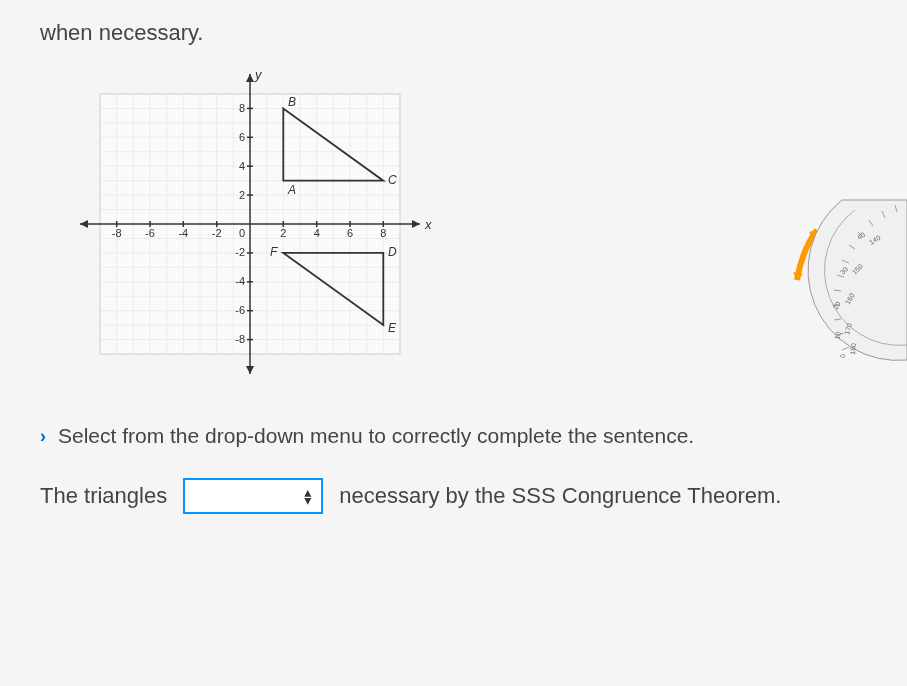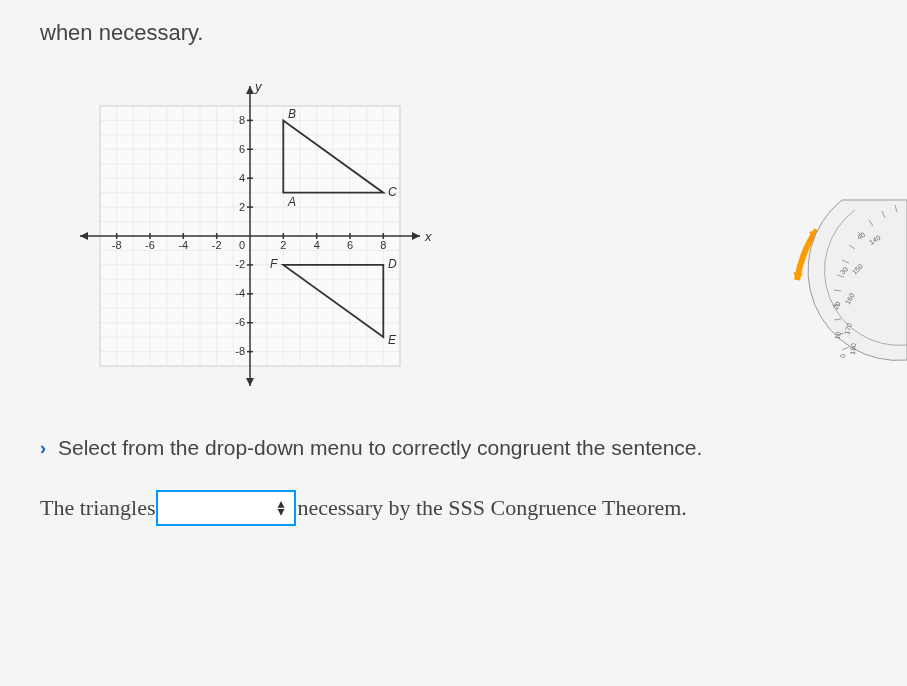--- a/index.html
+++ b/index.html
@@ -9,21 +9,21 @@
       padding: 20px 40px;
       color: #333;
       width: 907px;
       height: 686px;
       position: relative;
       overflow: hidden;
     }
     .header-text {
       font-size: 22px;
       color: #444;
-      margin-bottom: 30px;
+      margin-bottom: 18px;
     }
     .graph-container {
       position: relative;
       width: 380px;
       height: 320px;
       margin-left: 20px;
       margin-bottom: 40px;
     }
     .graph-svg {
       width: 100%;
@@ -40,22 +40,21 @@
       color: #0066cc;
       font-weight: bold;
       margin-right: 12px;
       font-size: 18px;
     }
     .answer-row {
       display: flex;
       align-items: center;
       font-size: 22px;
       color: #444;
-      gap: 1px;
-      font-family: Liberation Serif, serif;
+      gap: 16px;
     }
     .dropdown {
       display: inline-flex;
       align-items: center;
       justify-content: flex-end;
       width: 140px;
       height: 36px;
       border: 2px solid #0099ff;
       background: white;
       padding: 0 10px;
@@ -180,21 +179,21 @@
       <line x1="187" y1="188.9" x2="193" y2="188.9"></line>
         <line x1="187" y1="217.8" x2="193" y2="217.8"></line>
       <line x1="187" y1="246.7" x2="193" y2="246.7"></line>
         <line x1="187" y1="275.6" x2="193" y2="275.6"></line>
     </g>
   </svg>
 </div>
 
 <div class="instruction-row">
   <span class="chevron">›</span>
-  <span>Select from the drop-down menu to correctly congruent the sentence.</span>
+  <span>Select from the drop-down menu to correctly complete the sentence.</span>
 </div>
 
 <div class="answer-row">
   <span>The triangles</span>
   <div class="dropdown">
     <span class="dropdown-arrows">
       <div>▴</div>
         <div>▾</div>
     </span>
   </div>

